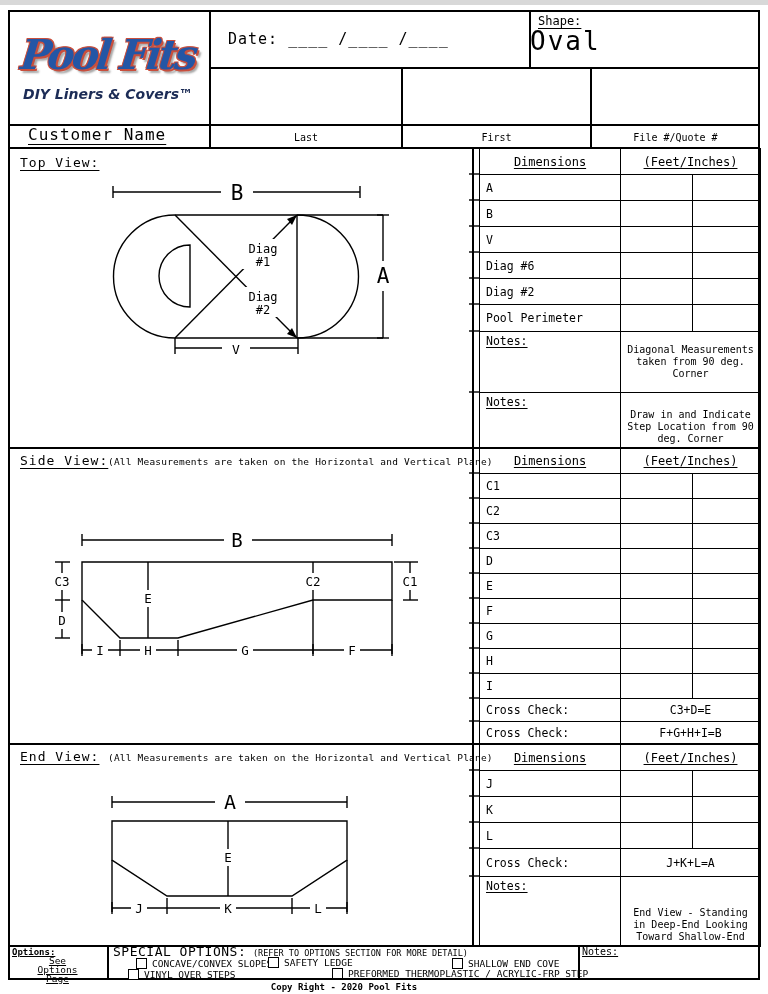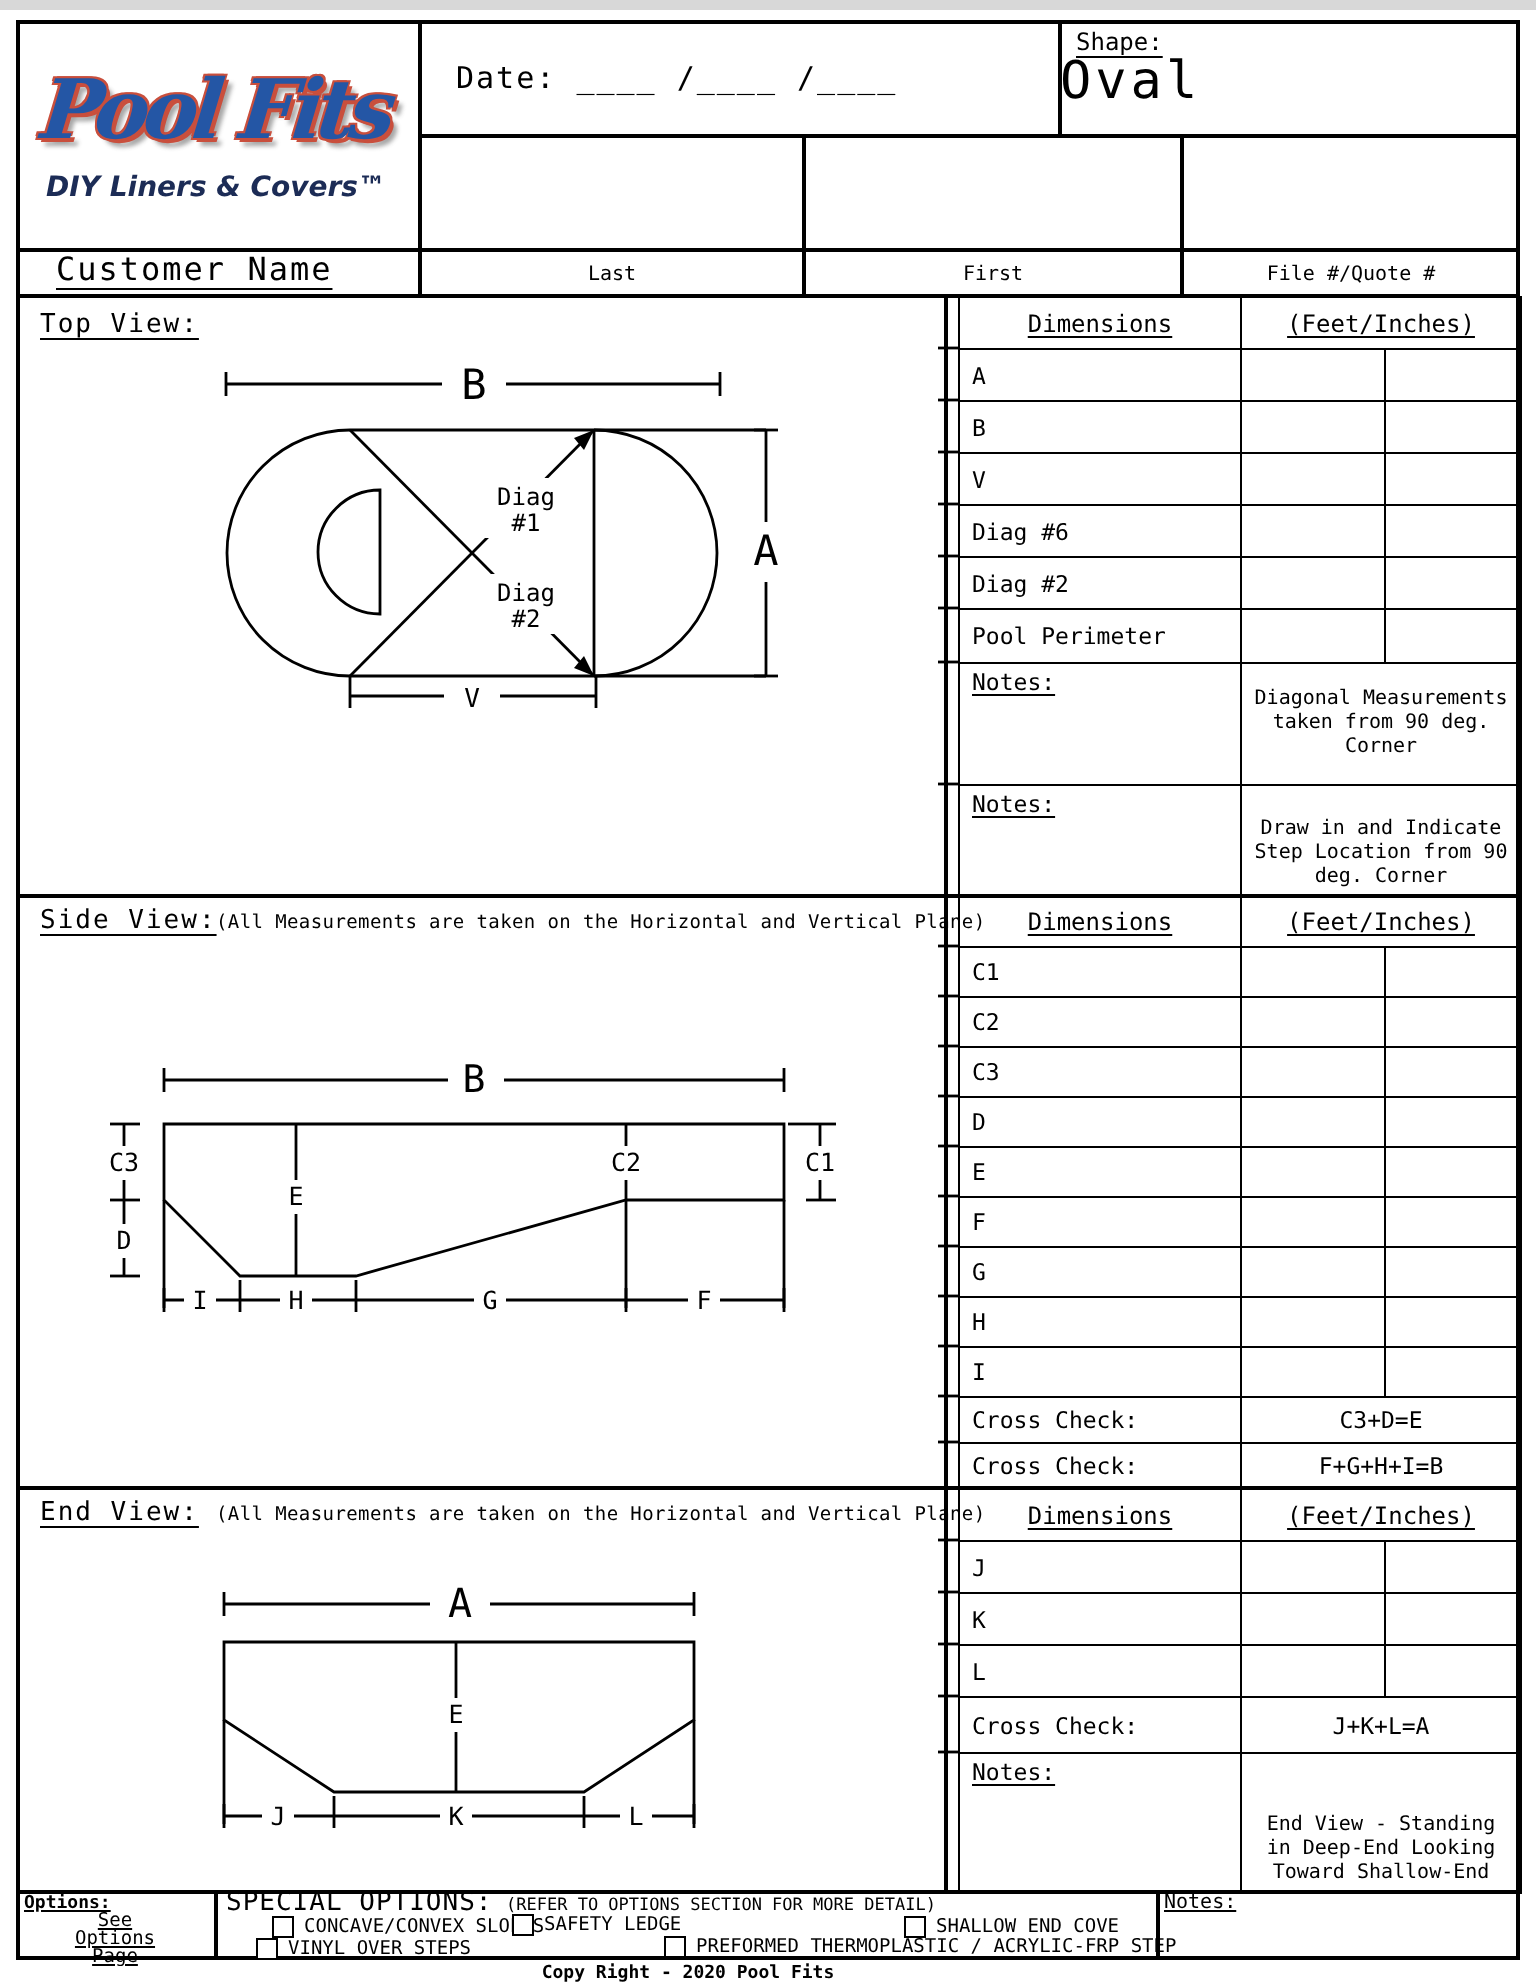--- a/index.html
+++ b/index.html
@@ -420,21 +420,21 @@
   <div class="ob-see" style="top:955px;">See</div>
   <div class="ob-see" style="top:964px;">Options</div>
   <div class="ob-see" style="top:973px;">Page</div>
   <div class="ob-title">SPECIAL OPTIONS:</div>
   <div class="ob-sub">(REFER TO OPTIONS SECTION FOR MORE DETAIL)</div>
 
   <div class="cb-item" style="left:136px;top:958px;">
     <span class="cb"></span>
     <span>CONCAVE/CONVEX SLOPES</span>
   </div>
-  <div class="cb-item" style="left:256px;top:957px;">
+  <div class="cb-item" style="left:268px;top:957px;">
     <span class="cb"></span>
     <span>SAFETY LEDGE</span>
   </div>
   <div class="cb-item" style="left:452px;top:958px;">
     <span class="cb"></span>
     <span>SHALLOW END COVE</span>
   </div>
   <div class="cb-item" style="left:128px;top:969px;">
     <span class="cb"></span>
     <span>VINYL OVER STEPS</span>

